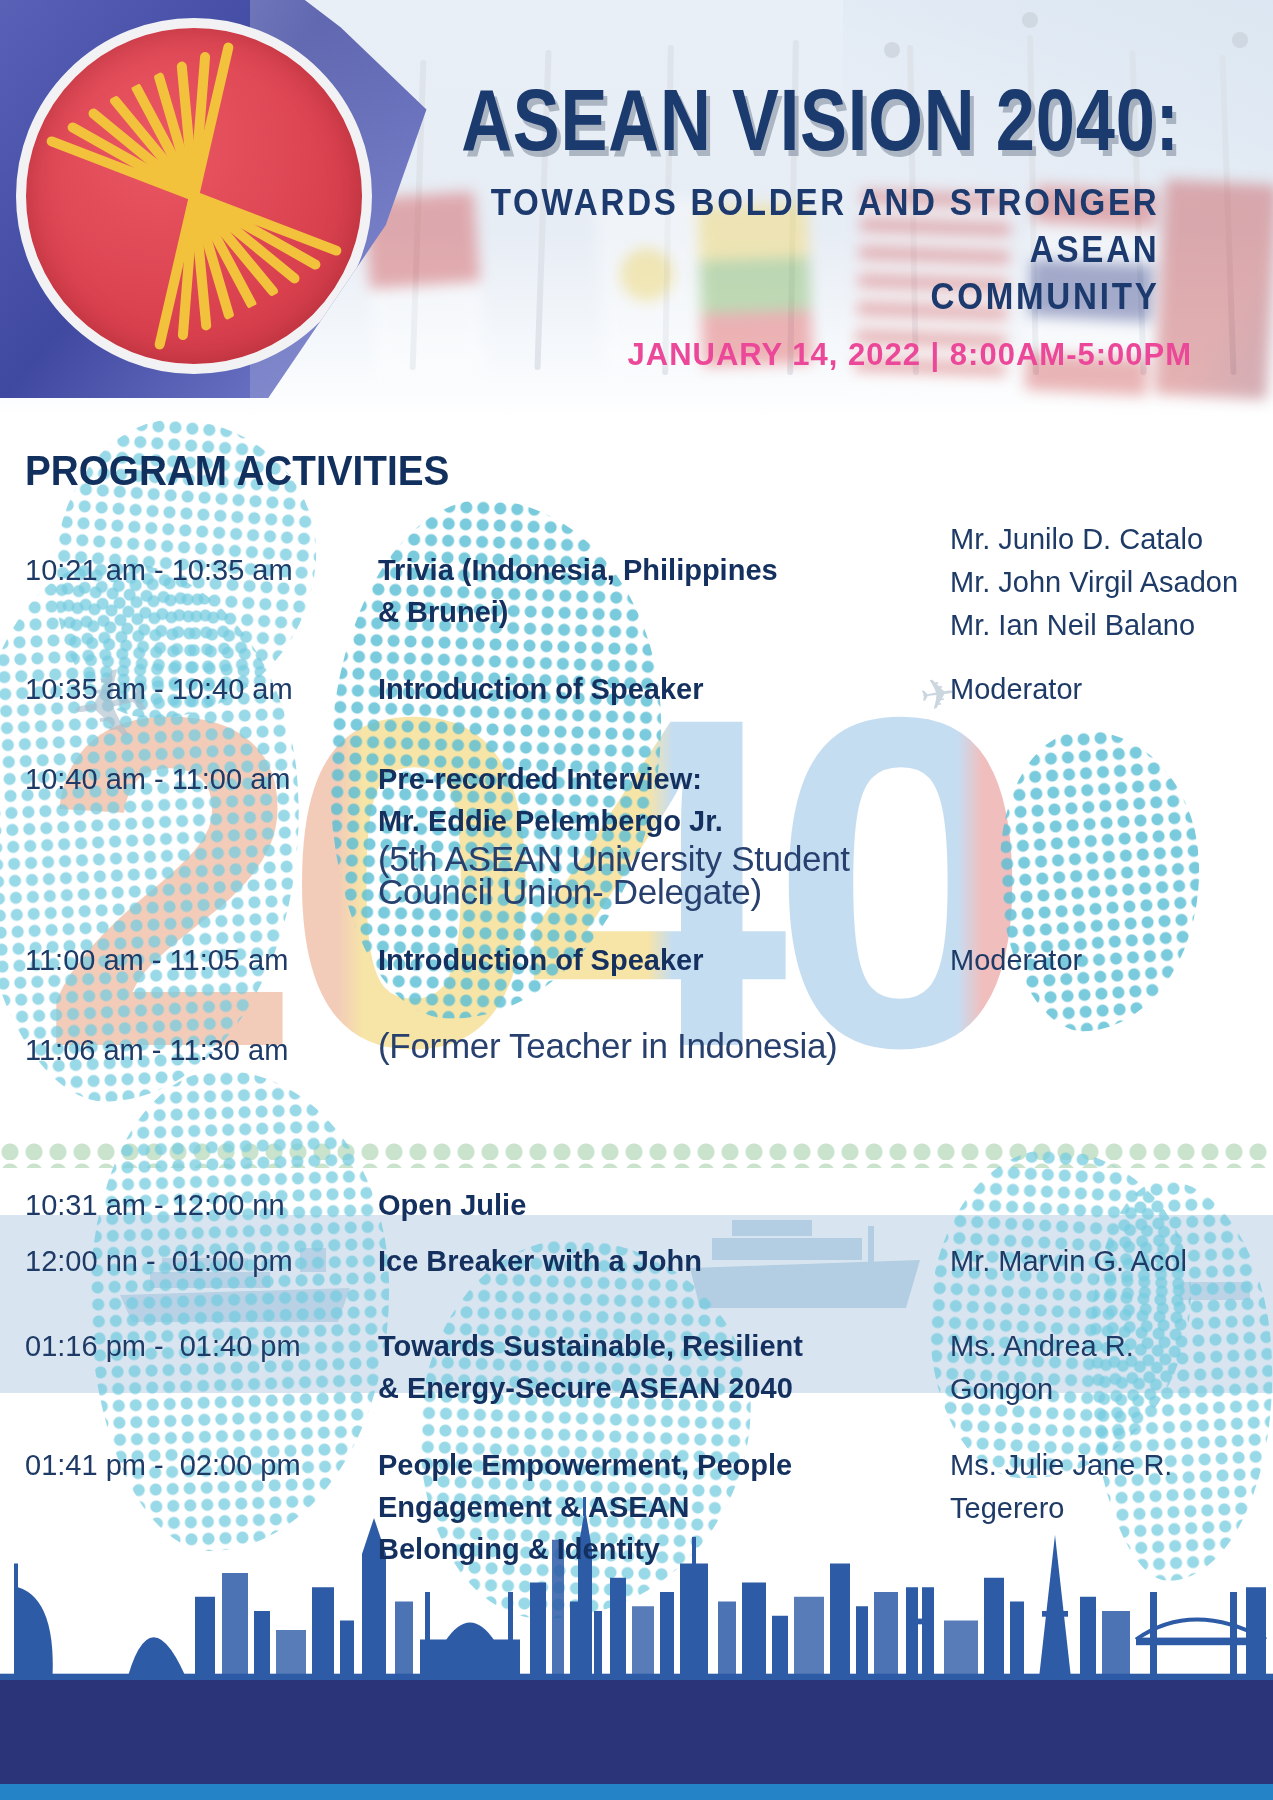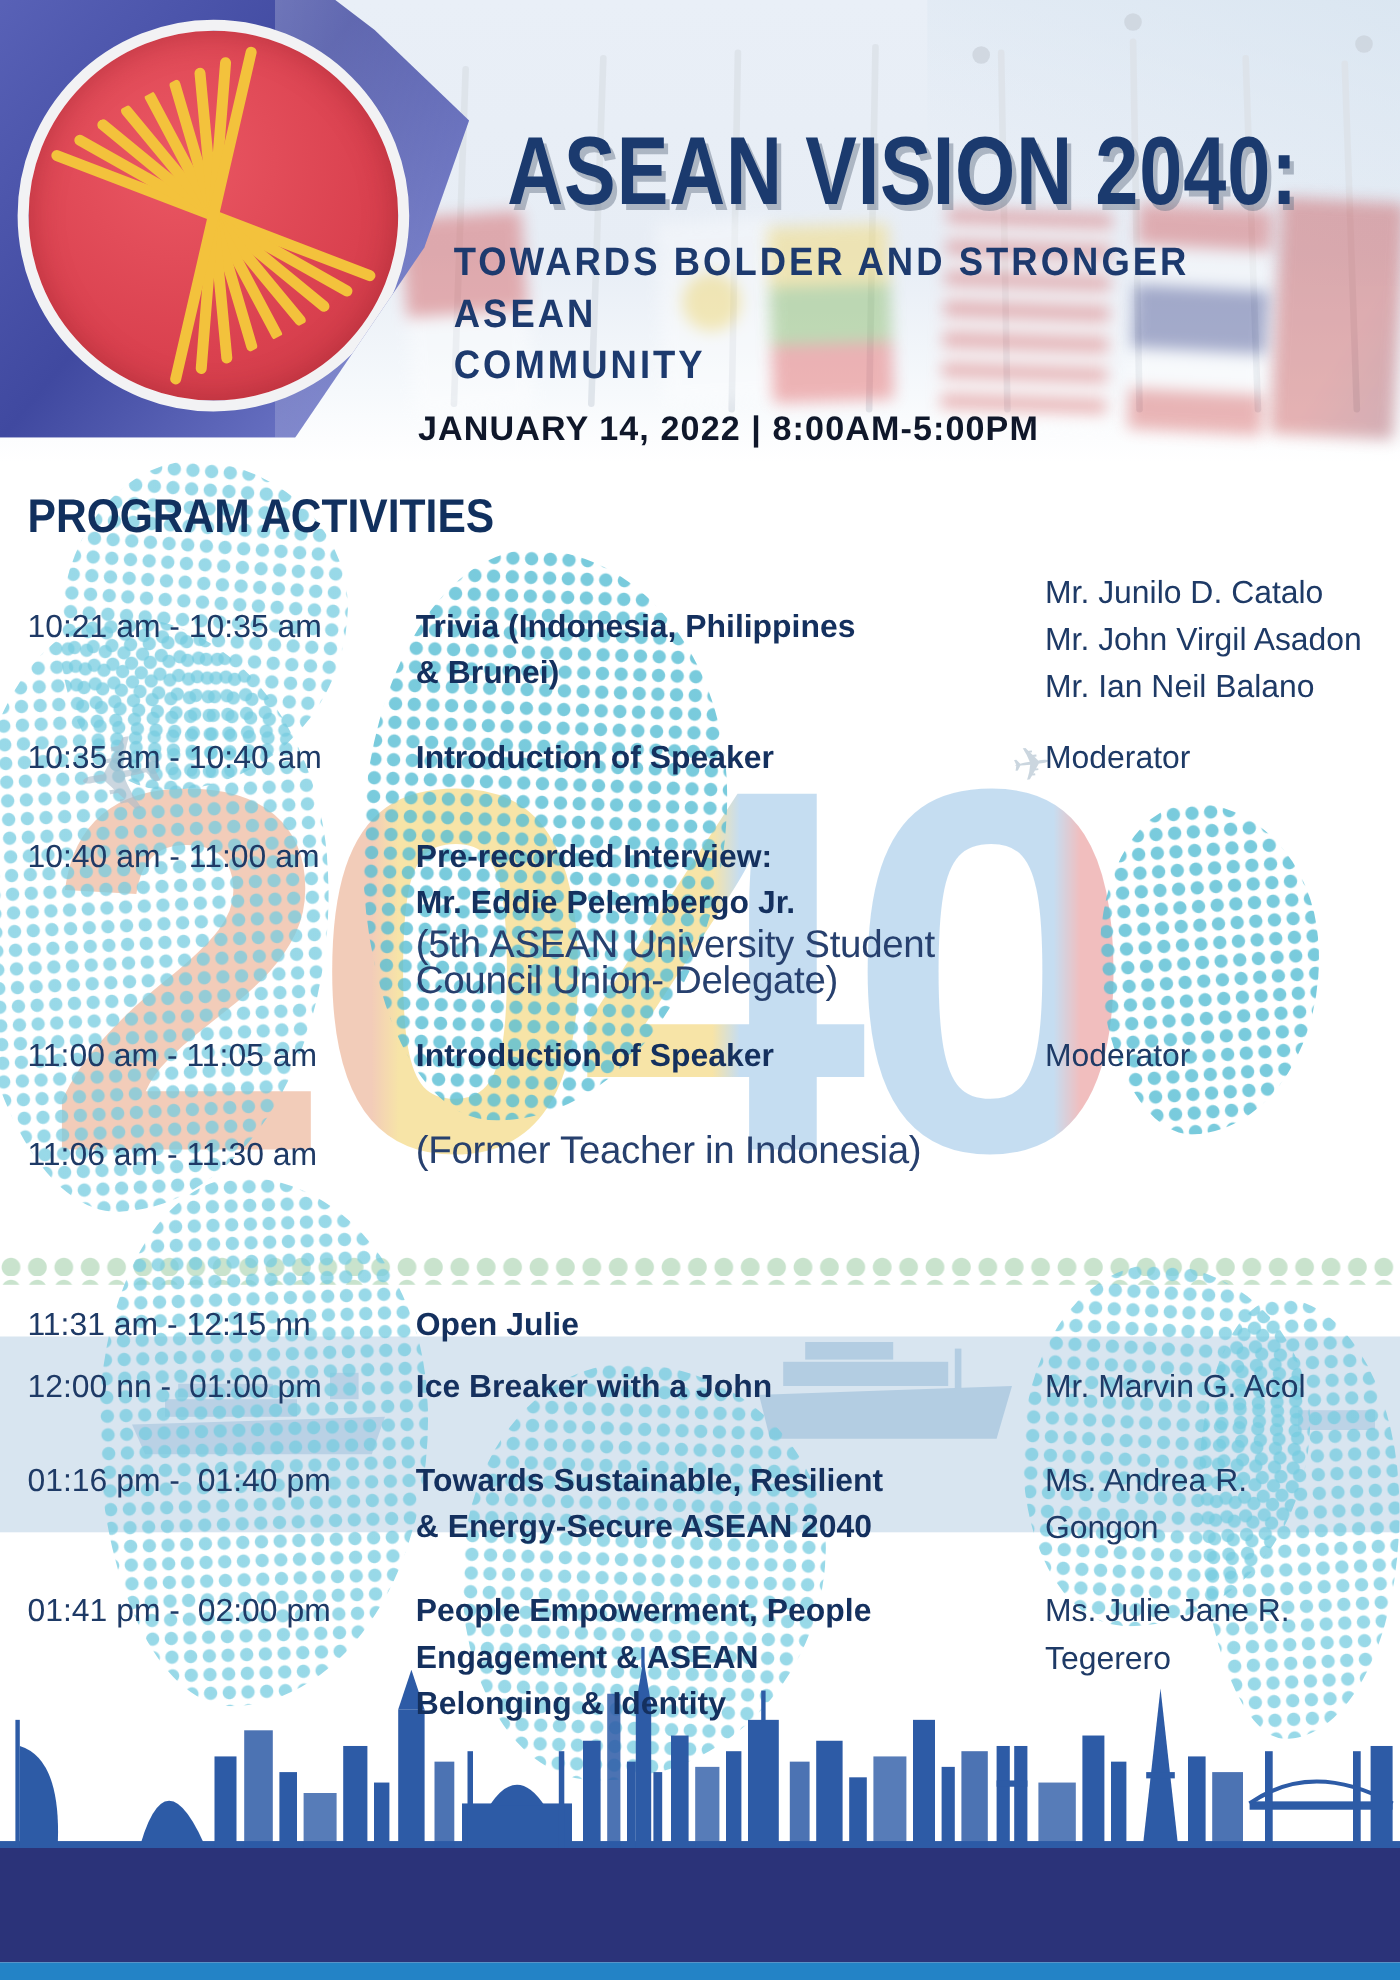--- a/index.html
+++ b/index.html
@@ -32,32 +32,32 @@
     position:absolute;left:58%;top:0;width:42%;height:100%;
     background:linear-gradient(100deg,rgba(255,255,255,.22),rgba(255,255,255,.05));
   }
   .asean-circle{
     position:absolute;left:28px;top:32px;width:336px;height:336px;border-radius:50%;
     background:radial-gradient(circle at 40% 35%,#ea5763 0%,#da414f 60%,#c93844 100%);
     border:10px solid #f2f2f4;
     box-shadow:inset 0 0 30px rgba(120,20,30,.35);
   }
   .asean-circle svg{position:absolute;left:50%;top:50%;width:250px;height:250px;transform:translate(-50%,-50%) rotate(-28deg);}
-  .header-text{position:absolute;left:380px;top:74px;width:812px;text-align:left;z-index:6;margin-top:35px;}
+  .header-text{position:absolute;left:380px;top:74px;width:812px;text-align:right;z-index:6;}
   .main-title{
     font-size:88px;font-weight:800;letter-spacing:1px;color:#1b3a6e;
     transform:scaleX(.8);transform-origin:center;white-space:nowrap;
     text-shadow:5px 6px 0 rgba(100,112,134,.45);
     line-height:1.05;
   }
   .subtitle{
     margin-top:14px;font-size:36px;font-weight:700;letter-spacing:3px;color:#1d3a6e;
     transform:scaleX(.92);transform-origin:center;white-space:pre-line;line-height:1.3;
   }
-  .datetime{margin-top:16px;font-size:31px;font-weight:600;letter-spacing:1px;color:#0f172a;white-space:pre;}
+  .datetime{margin-top:16px;font-size:31px;font-weight:600;letter-spacing:1px;color:#ec4899;white-space:pre;}
   .meet-badge{margin-top:10px;display:flex;align-items:center;justify-content:center;gap:10px;}
   .meet-label{font-size:26px;color:#5f6368;letter-spacing:.5px;}
   
   .section-heading{
     position:absolute;left:25px;top:446px;z-index:7;
     font-size:43px;font-weight:800;color:#11305e;letter-spacing:0;
     transform:scaleX(.9);transform-origin:left;white-space:nowrap;
   }
   
   .watermark{
@@ -262,21 +262,21 @@
     <div class="t">11:00 am - 11:05 am</div>
     <div class="a"><span>Introduction of Speaker</span><div class="n"></div></div>
     <div class="s">Moderator</div>
   </div>
   <div class="row r5">
     <div class="t">11:06 am - 11:30 am</div>
     <div class="a"><div class="n">(Former Teacher in Indonesia)</div></div>
     <div class="s"></div>
   </div>
   <div class="row r6">
-    <div class="t">11:31 am - 12:15 nn</div>
+    <div class="t">10:31 am - 12:00 nn</div>
     <div class="a"><span>Open Julie</span><div class="n"></div></div>
     <div class="s"></div>
   </div>
   <div class="row r7">
     <div class="t">12:00 nn -  01:00 pm</div>
     <div class="a"><span>Ice Breaker with a John</span><div class="n"></div></div>
     <div class="s">Mr. Marvin G. Acol</div>
   </div>
   <div class="row r8">
     <div class="t">01:16 pm -  01:40 pm</div>

